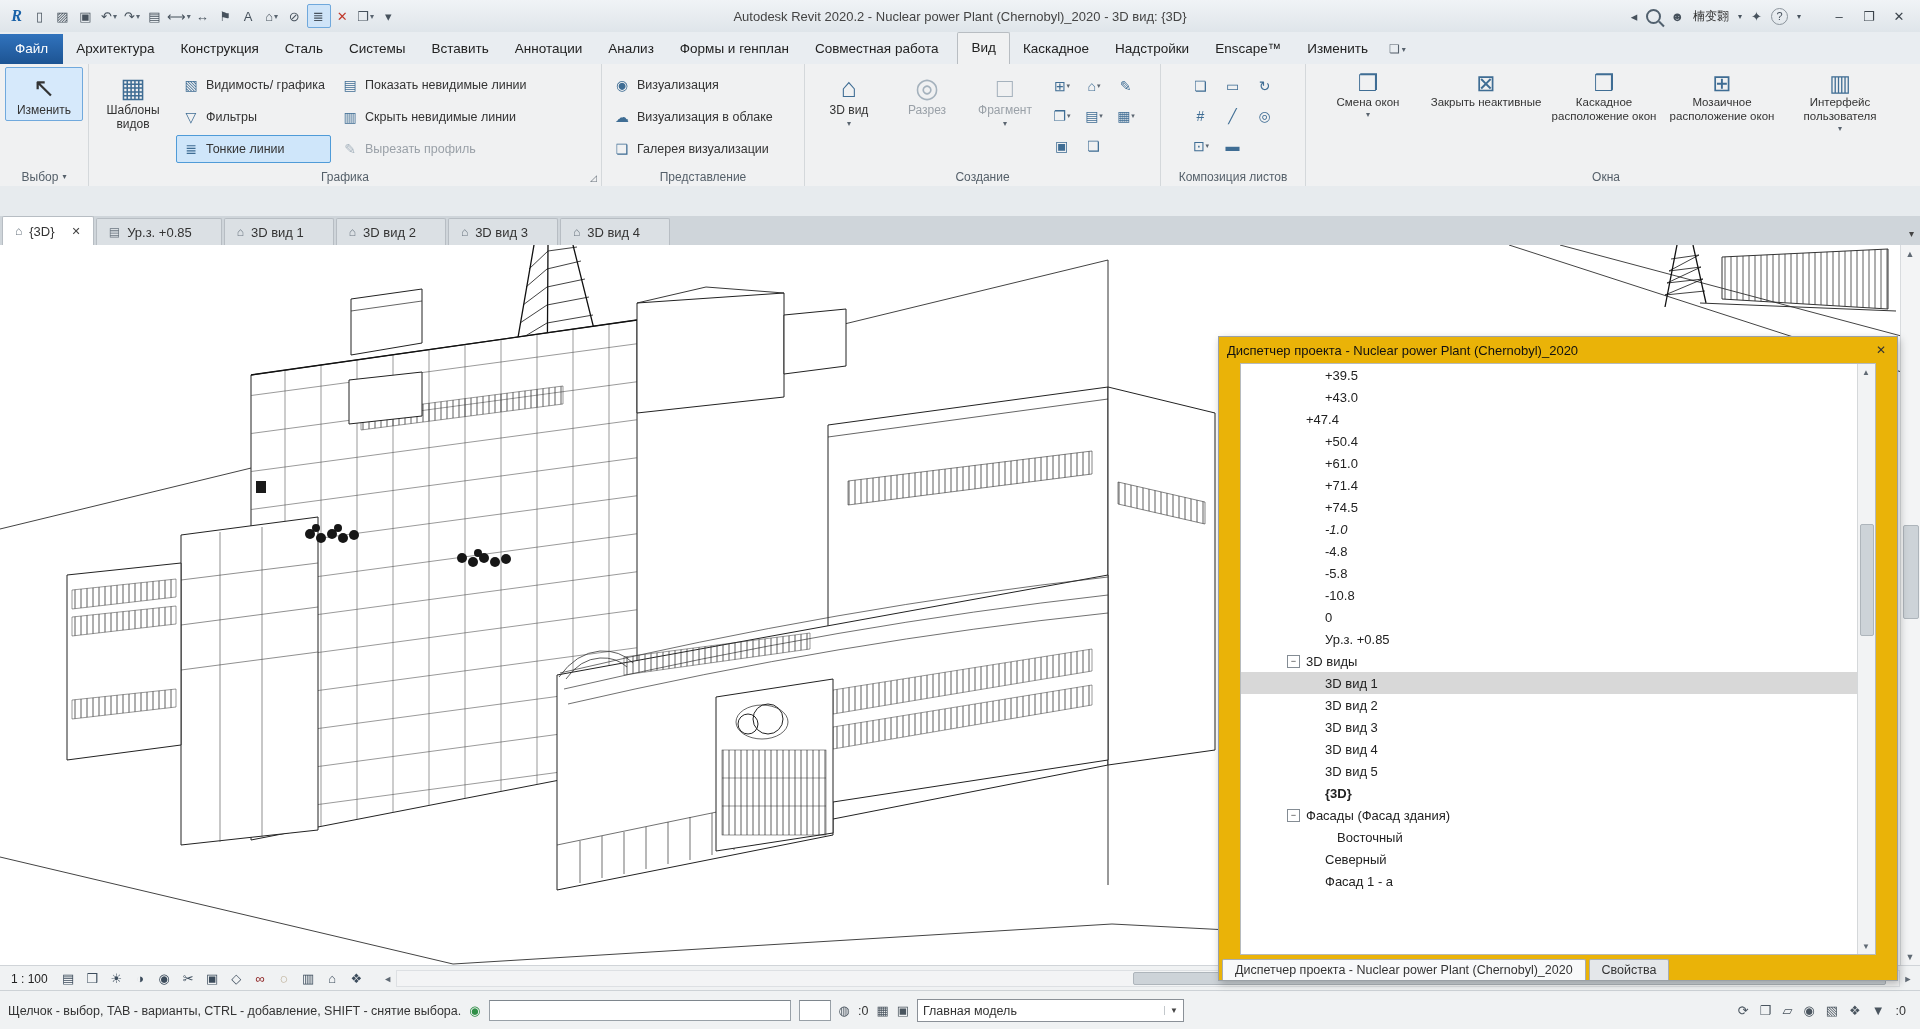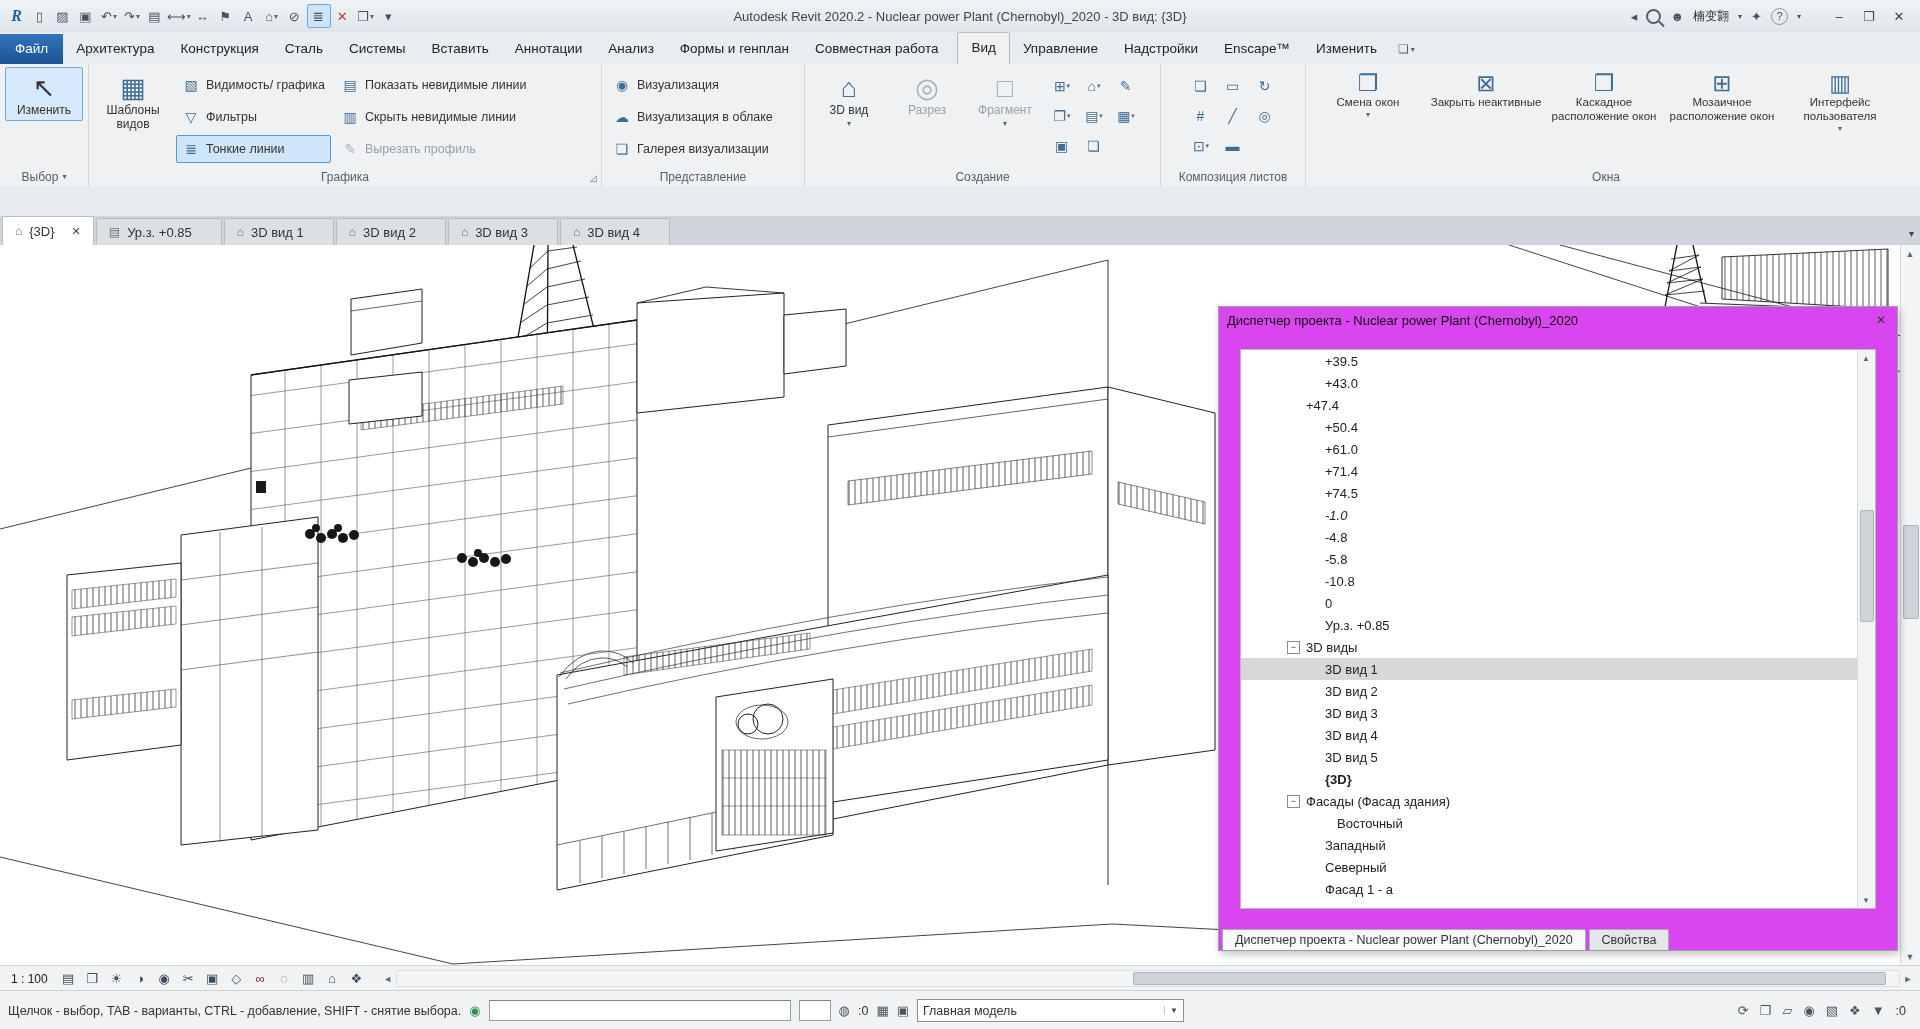--- a/index.html
+++ b/index.html
@@ -77,21 +77,21 @@
   .hthumb{position:absolute;top:1px;height:11px;left:49%;width:50%;background:#cdd3d8;border:1px solid #aeb5bb;border-radius:2px;}
   
   .statusbar{position:absolute;left:0;top:990px;right:0;height:39px;background:#f0f2f3;border-top:1px solid #cdd2d6;display:flex;align-items:center;padding:0 8px;font-size:12.5px;color:#333;gap:8px;}
   .sbfield{height:19px;background:#fff;border:1px solid #98a0a7;border-top-color:#7e868d;}
   .sbicon{font-size:13px;color:#4a555f;}
   .sbicon.green{color:#2f8f46;}
   .sbselect{width:255px;height:21px;background:#fff;border:1px solid #8a9097;display:flex;align-items:center;padding:0 5px;gap:4px;}
   .sbselect .sel-caret{margin-left:auto;font-size:8px;color:#444;border-left:1px solid #c3c8cc;padding-left:5px;}
   .sb-right{display:flex;align-items:center;gap:11px;margin-left:auto;padding-right:6px;}
   
-  .palette{position:absolute;left:1218px;top:306px;width:678px;height:643px;background:#d946ef;border:1px solid #9aa0a6;box-shadow:2px 3px 8px rgba(0,0,0,.25);display:flex;flex-direction:column;z-index:40;gap:16px;}
+  .palette{position:absolute;left:1218px;top:336px;width:678px;height:643px;background:#eab308;border:1px solid #9aa0a6;box-shadow:2px 3px 8px rgba(0,0,0,.25);display:flex;flex-direction:column;z-index:40;}
   .ptitle{height:26px;display:flex;align-items:center;padding:0 8px;font-size:13px;color:#111;}
   .pclose{margin-left:auto;font-size:12px;color:#333;padding:0 3px;}
   .ptree{flex:1;margin:0 21px;background:#fff;border:1px solid #b6babd;overflow:hidden;position:relative;font-size:13px;}
   .trow{height:22px;display:flex;align-items:center;color:#222;white-space:nowrap;}
   .trow.selected{background:#d8d8d8;}
   .trow.bold .tlabel{font-weight:bold;}
   .trow .exp{display:none;width:11px;height:11px;border:1px solid #848c94;background:#fff;font-size:9px;line-height:9px;align-items:center;justify-content:center;margin-right:6px;color:#333;flex:none;}
   .trow.node .exp{display:inline-flex;}
   .pscroll{position:absolute;right:0;top:0;bottom:0;width:17px;background:#f2f3f4;border-left:1px solid #d5d8da;}
   .pscroll .arr{position:absolute;left:0;width:16px;height:16px;display:flex;align-items:center;justify-content:center;font-size:8px;color:#606a74;}
@@ -209,21 +209,21 @@
         <span class="rtab"><span>Архитектура</span></span>
         <span class="rtab"><span>Конструкция</span></span>
         <span class="rtab"><span>Сталь</span></span>
         <span class="rtab"><span>Системы</span></span>
         <span class="rtab"><span>Вставить</span></span>
         <span class="rtab"><span>Аннотации</span></span>
         <span class="rtab"><span>Анализ</span></span>
         <span class="rtab"><span>Формы и генплан</span></span>
         <span class="rtab"><span>Совместная работа</span></span>
         <span class="rtab active"><span>Вид</span></span>
-        <span class="rtab"><span>Управление</span></span>
+        <span class="rtab"><span>Каскадное</span></span>
         <span class="rtab"><span>Надстройки</span></span>
         <span class="rtab"><span>Enscape™</span></span>
         <span class="rtab"><span>Изменить</span></span>
       </div>
     <span class="rtab-extra">
       <span>❏</span>
       <span class="scaret">▾</span>
     </span>
   </div>
 
@@ -758,24 +758,20 @@
           <div class="trow node" style="padding-left: 46px;">
           <span class="exp">−</span>
           <span class="tlabel">Фасады (Фасад здания)</span>
         </div>
           <div class="trow" style="padding-left: 96px;">
 
           <span class="tlabel">Восточный</span>
         </div>
           <div class="trow" style="padding-left: 84px;">
 
-          <span class="tlabel">Западный</span>
-        </div>
-          <div class="trow" style="padding-left: 84px;">
-
           <span class="tlabel">Северный</span>
         </div>
           <div class="trow" style="padding-left: 84px;">
 
           <span class="tlabel">Фасад 1 - а</span>
         </div>
         </div>
       <div class="pscroll">
         <span class="arr" style="top:0">▲</span>
         <div class="pthumb"></div>

